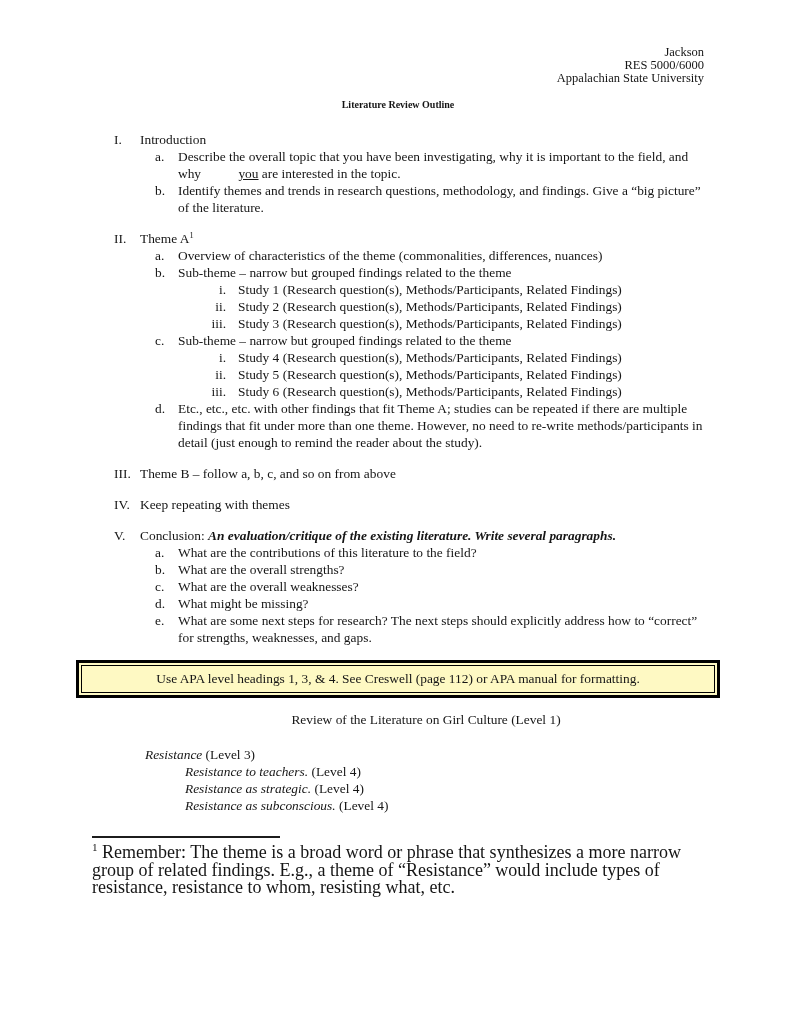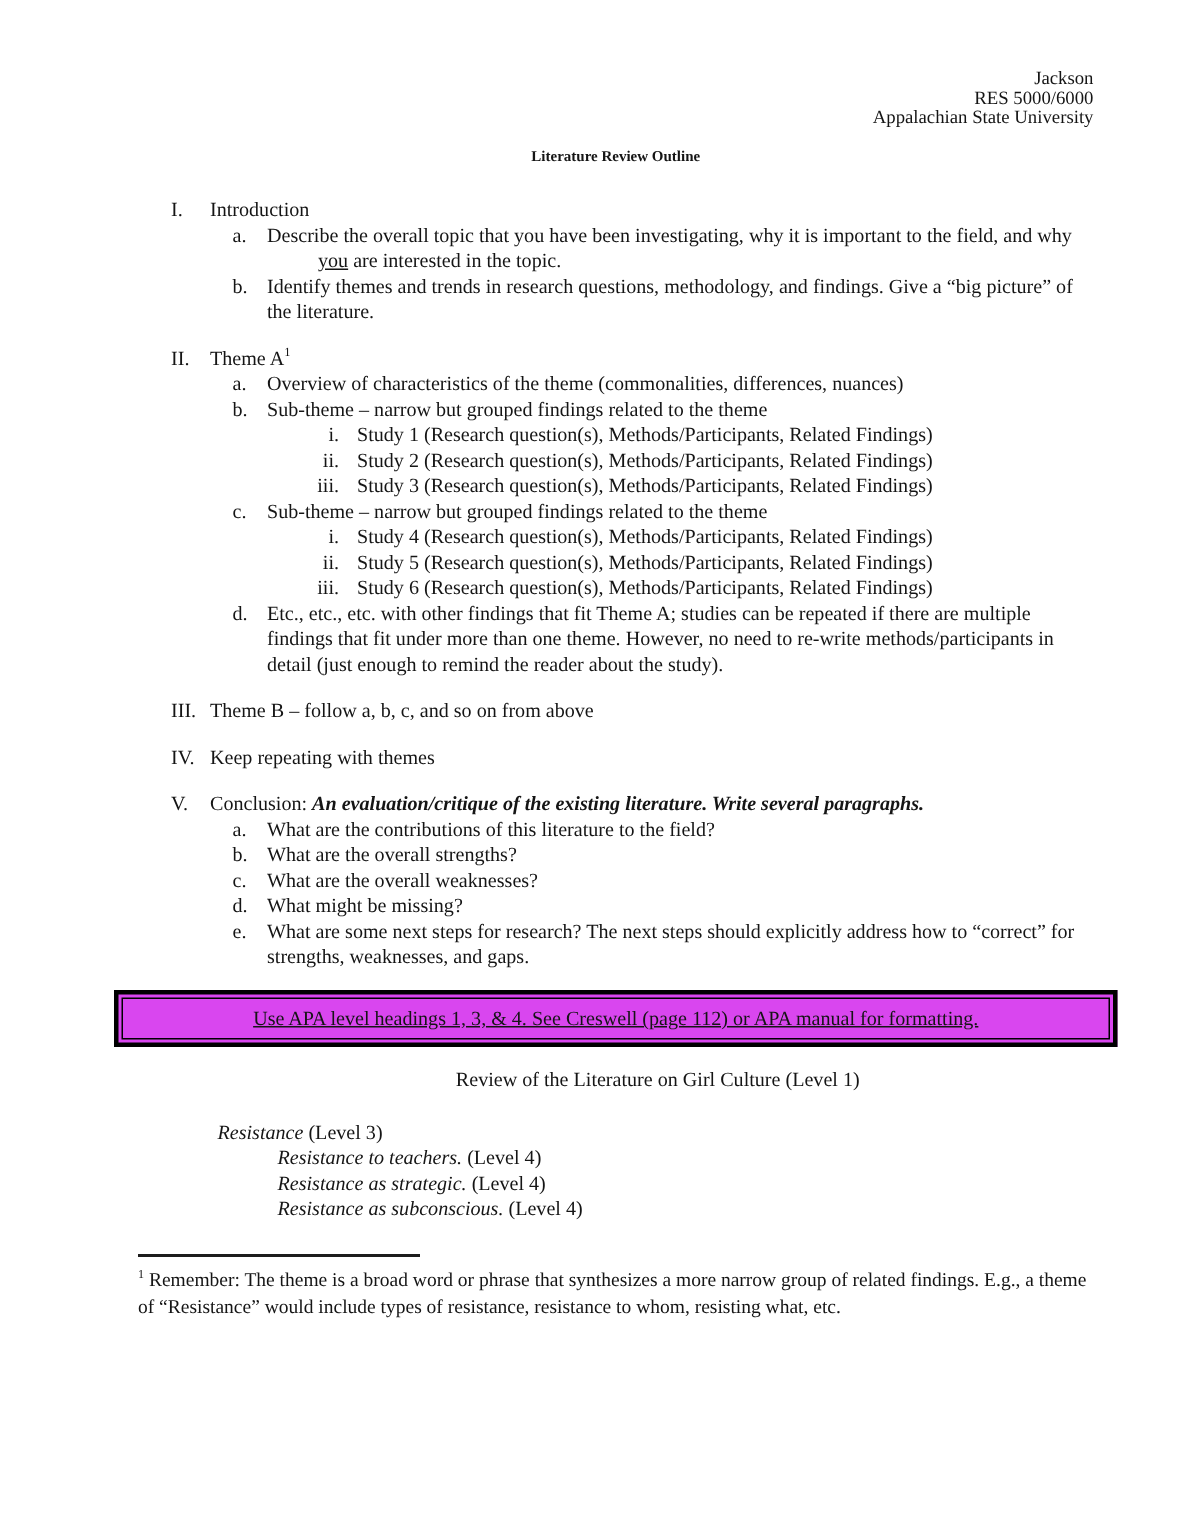--- a/index.html
+++ b/index.html
@@ -5,21 +5,21 @@
   * { margin: 0; padding: 0; box-sizing: border-box; }
   html, body { background: #ffffff; }
   .page {
     position: relative;
     width: 790px;
     height: 1022px;
     margin: 0 auto;
     background: #ffffff;
     color: #151515;
     font-family: "Liberation Serif", "DejaVu Serif", serif;
-    padding: 46px 61px 0 92px;
+    padding: 46px 86px 0 92px;
     overflow: hidden;
   }
   .doc-header {
     text-align: right;
     font-size: 12.5px;
     line-height: 13px;
   }
   .title {
     text-align: center;
     font-size: 10px;
@@ -39,43 +39,42 @@
   .l3 { margin-left: 104px; } .l3 > .m { width: 30px; text-align: right; }
   .l3 > .t { margin-left: 12px; flex: 1 1 auto; }
   .s-u  { text-decoration: underline; margin-left: 34px; }
   .s-i  { font-style: italic; }
   .s-bi { font-style: italic; font-weight: bold; }
   sup { font-size: 0.62em; line-height: 0; }
   .notice-outer {
     margin: 14px -16px 0 -16px;
     border: 3px solid #000;
     padding: 2px;
-    background: #d946ef;
-    text-decoration: underline;
+    background: #fef9c3;
   }
   .notice-inner {
     border: 1px solid #000;
     padding: 4px 8px 5px 8px;
     text-align: center;
     font-size: 13.4px;
     line-height: 17px;
   }
   .review-heading {
     margin-top: 13px;
     margin-left: 56px;
     text-align: center;
     font-size: 13.4px;
     line-height: 17px;
   }
   #example { margin-top: 18px; }
   .ex-l3 { margin-left: 53px; }
   .ex-l4 { margin-left: 93px; }
   .footnote { margin-top: 22px; }
   .fn-rule { width: 188px; height: 2px; background: #1c1c1c; }
-  .fn-text { margin-top: 6px; font-size: 13px; line-height: 17.5px; }
+  .fn-text { margin-top: 6px; font-size: 18px; line-height: 17.5px; }
 </style>
 </head>
 <body>
 
 <div class="page">
 
   <div class="doc-header">
     <div>Jackson</div>
     <div>RES 5000/6000</div>
     <div>Appalachian State University</div>

